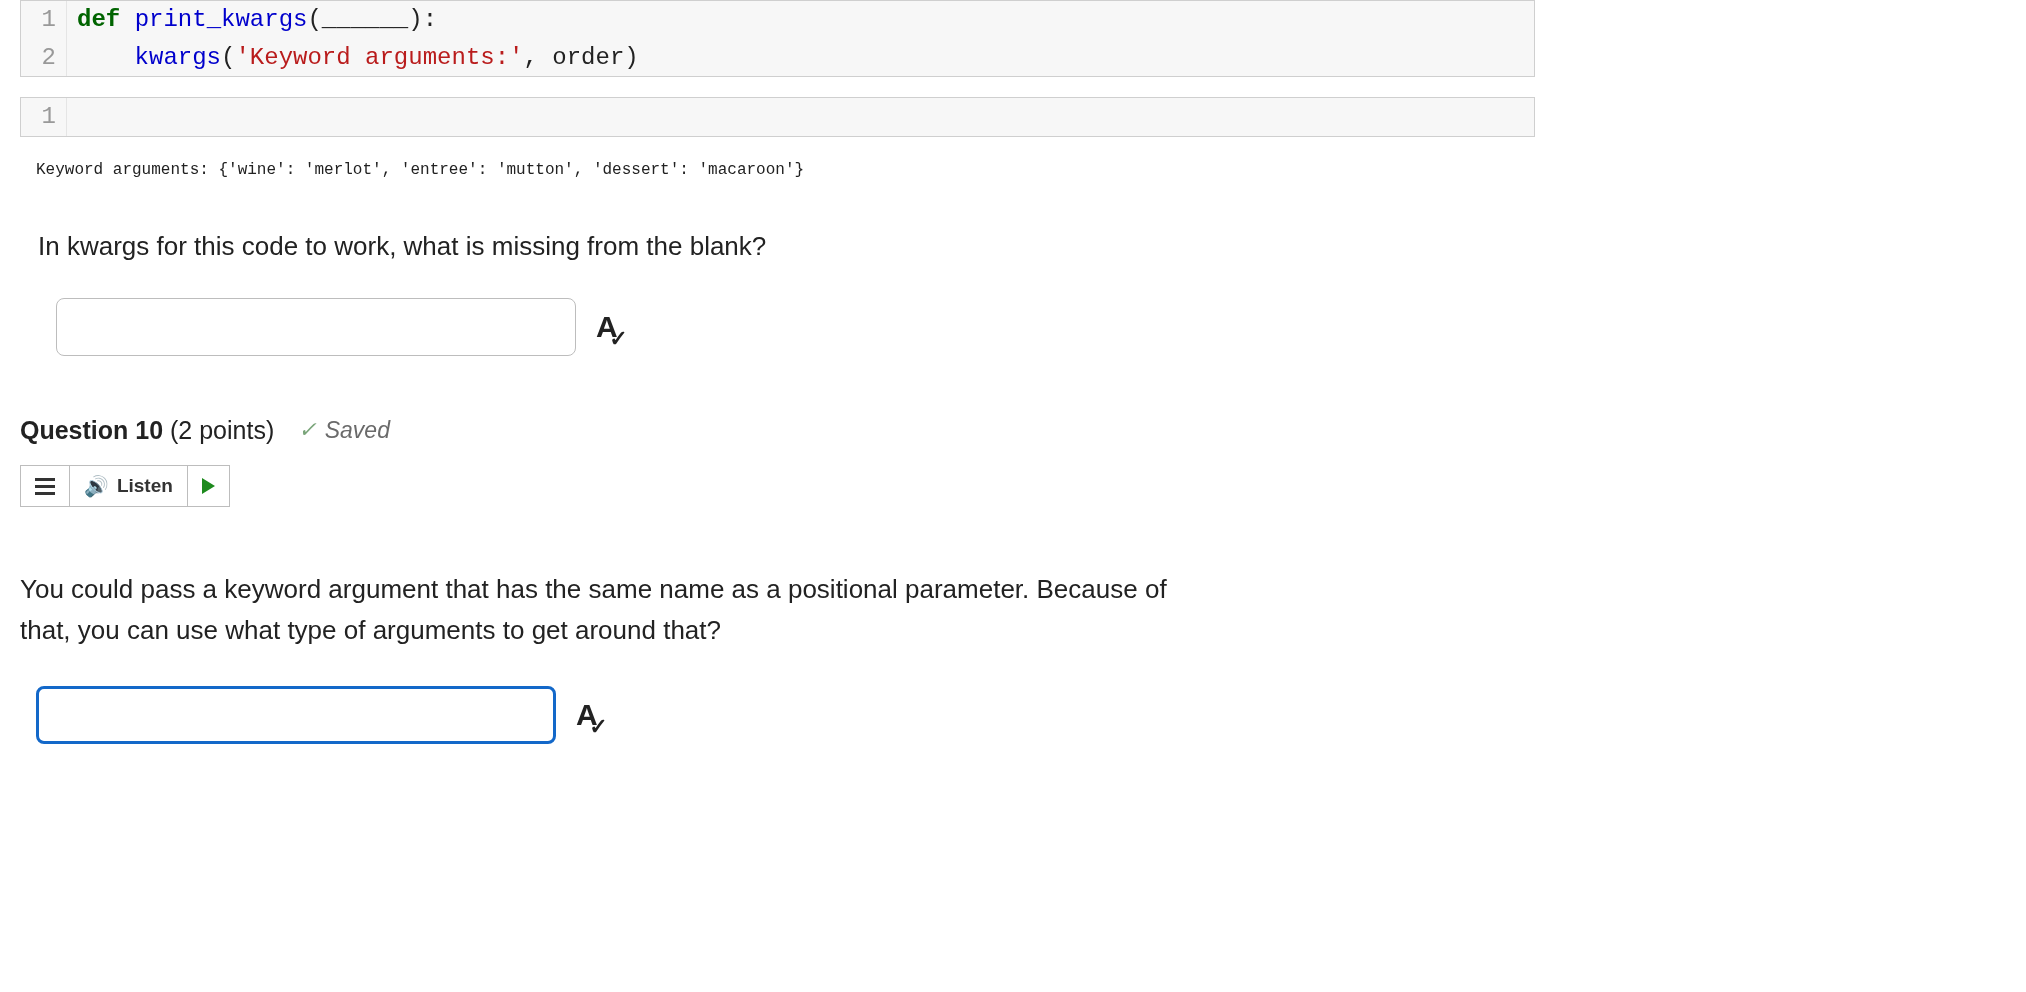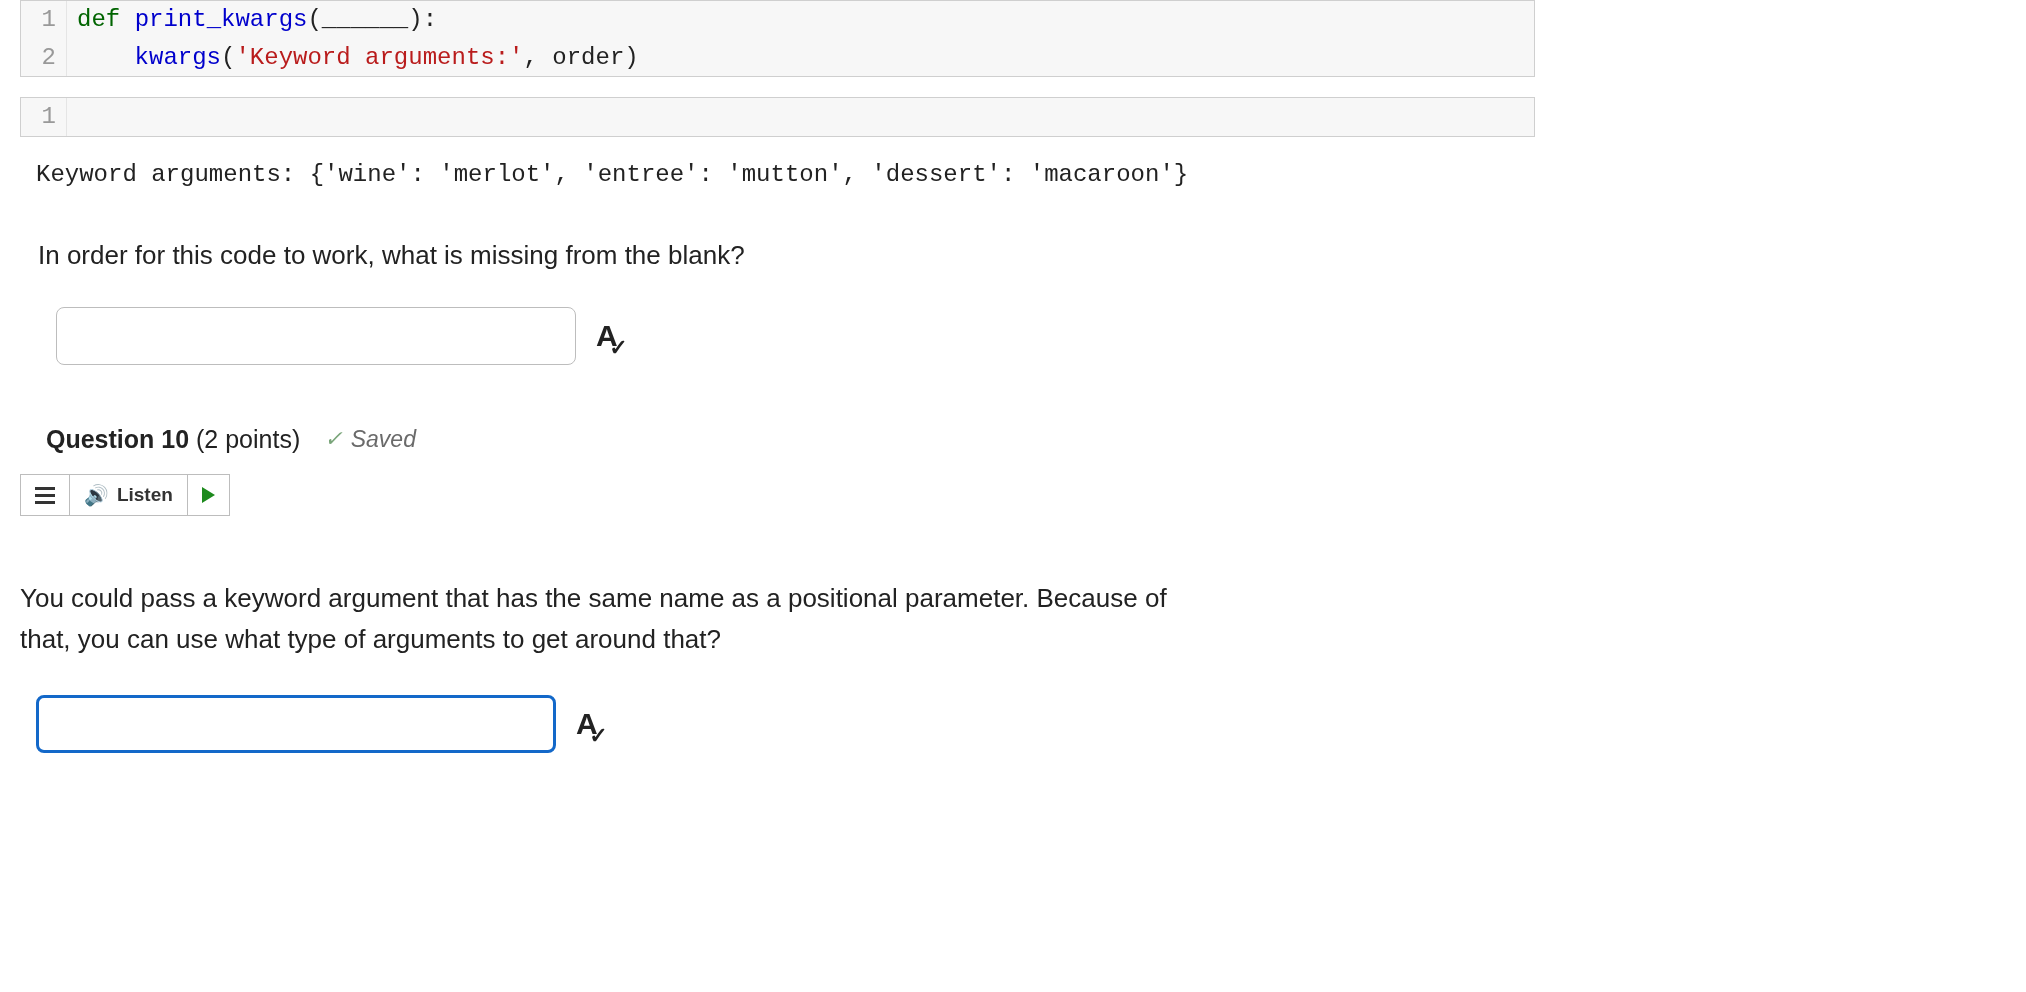--- a/index.html
+++ b/index.html
@@ -37,28 +37,28 @@
     padding: 2px 10px 2px 0;
     color: #999;
     background: #f7f7f7;
     border-right: 1px solid #e5e5e5;
     user-select: none;
   }
   .code {
     padding: 2px 0 2px 10px;
     white-space: pre;
   }
-  .kw { color: #006400; font-weight: normal; }
+  .kw { color: #006400; font-weight: bold; }
   .fn { color: #0000cc; }
   .str { color: #b91c1c; }
   .plain { color: #222; font-family: Liberation Mono, monospace; }
 
   .output {
     font-family: Menlo, Consolas, "Courier New", monospace;
-    font-size: 24px;
+    font-size: 16px;
     padding: 4px 2px 28px 16px;
     white-space: pre;
     color: #222;
     width: 1515px;
   }
 
   .q-text {
     font-size: 26px;
     padding: 24px 0 36px 18px;
     color: #222;
@@ -97,21 +97,20 @@
     bottom: -8px;
     right: -10px;
     font-size: 22px;
   }
 
   .question-header {
     display: flex;
     align-items: center;
     gap: 24px;
     padding: 0 0 14px 0;
-    margin-left: 26px;
   }
   .question-title {
     font-size: 25px;
   }
   .saved {
     font-style: italic;
     color: #6a6a6a;
     display: inline-flex;
     align-items: center;
     gap: 8px;
@@ -197,21 +196,21 @@
   <div class="code-block" id="code-block-2">
       <div class="code-line">
         <div class="gutter">1</div>
       </div>
     </div>
 
   
   <div class="output">Keyword arguments: {'wine': 'merlot', 'entree': 'mutton', 'dessert': 'macaroon'}</div>
 
   
-  <div class="q-text">In order for this code to work, what is missing from the blank?</div>
+  <div class="q-text">In kwargs for this code to work, what is missing from the blank?</div>
 
   
   <div class="answer-row">
     <input type="text" class="answer-input" value="" style="">
     <span class="spellcheck-icon">A<span class="check">✓</span></span>
   </div>
 
   
   <div class="question-header">
     <span class="question-title">

